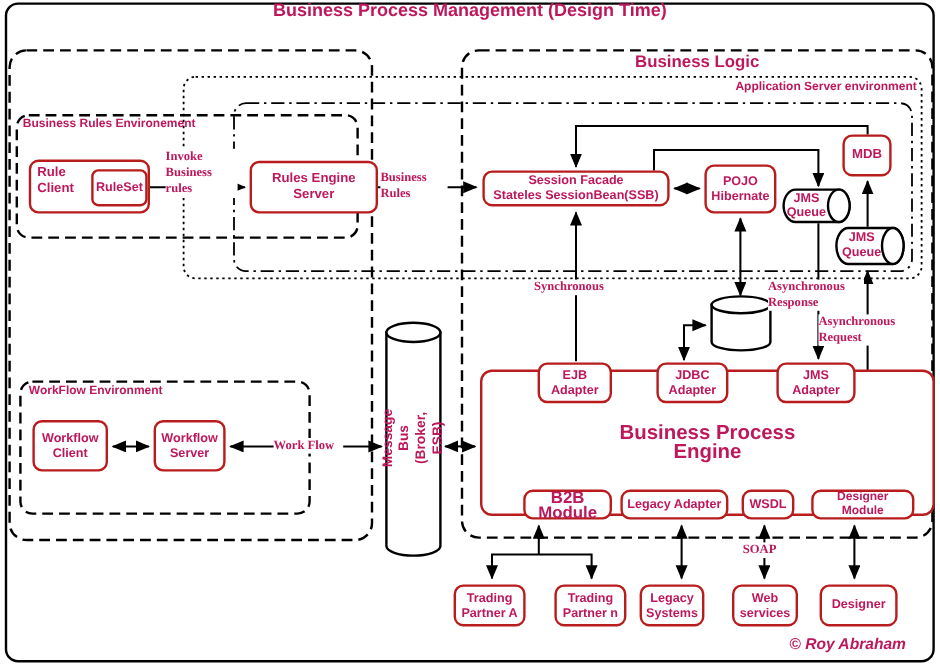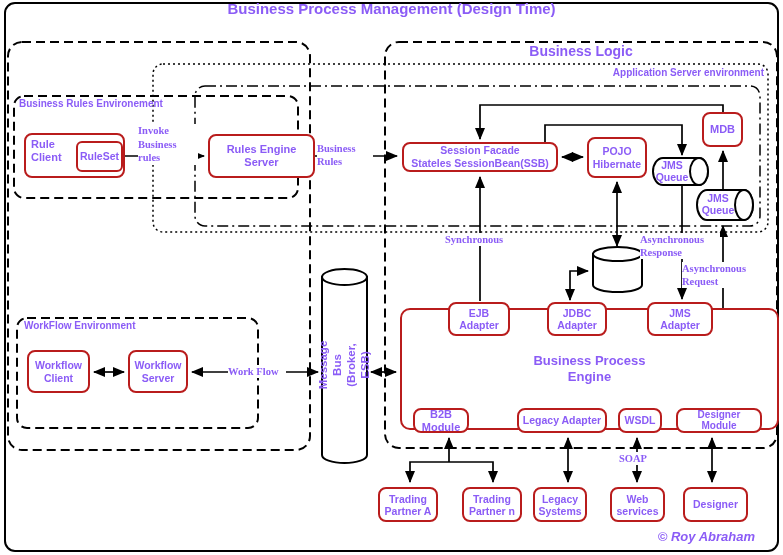--- a/index.html
+++ b/index.html
@@ -1,18 +1,18 @@
 <!DOCTYPE html>
 <html><head>
 <meta charset="utf-8">
 <style>
   html,body{margin:0;padding:0;background:#fff;}
   #stage{
     position:relative;width:783px;height:555px;background:#fff;overflow:hidden;
-    font-family:"Liberation Sans","DejaVu Sans",sans-serif;color:#8b5cf6;
+    font-family:"Liberation Sans","DejaVu Sans",sans-serif;color:#be185d;
   }
   #art{position:absolute;left:0;top:0;}
   .node{
     position:absolute;box-sizing:border-box;background:#fff;border:2px solid #b91c1c;
     border-radius:8px;display:flex;align-items:center;justify-content:center;
     text-align:center;font-weight:bold;font-size:11px;line-height:13px;white-space:pre-line;
   }
   .lbl{
     position:absolute;font-weight:bold;font-size:10.5px;line-height:13px;
     text-align:left;white-space:pre-line;font-family:Liberation Serif, serif;
@@ -116,31 +116,31 @@
   <div style="position:absolute;left:322px;top:272px;width:45px;height:186px;display:flex;align-items:center;justify-content:center;">
     <div style="transform:rotate(-90deg);font-weight:bold;font-size:11.5px;line-height:14px;text-align:center;white-space:pre-line;">Message Bus
 (Broker, ESB)</div>
   </div>
 
   <div class="node" style="left:27px;top:350px;width:63px;height:43px;font-size:10.5px;">Workflow
 Client</div>
   <div class="node" style="left:128px;top:350px;width:60px;height:43px;font-size:10.5px;">Workflow
 Server</div>
 
-  <div class="node" style="left:400px;top:308px;width:379px;height:122px;font-size:13px;line-height:16px;border-radius:10px;">Business Process
+  <div class="node" style="left:400px;top:308px;width:379px;height:122px;font-size:17px;line-height:16px;border-radius:10px;">Business Process
 Engine</div>
 
   <div class="node" style="left:448px;top:302px;width:62px;height:34px;font-size:10.5px;line-height:12.5px;">EJB
 Adapter</div>
   <div class="node" style="left:547px;top:302px;width:60px;height:34px;font-size:10.5px;line-height:12.5px;">JDBC
 Adapter</div>
   <div class="node" style="left:647px;top:302px;width:66px;height:34px;font-size:10.5px;line-height:12.5px;">JMS
 Adapter</div>
 
-  <div class="node" style="left:413px;top:408px;width:56px;height:25px;font-size:11px;">B2B Module</div>
+  <div class="node" style="left:436px;top:408px;width:74px;height:25px;font-size:14px;">B2B Module</div>
   <div class="node" style="left:517px;top:408px;width:90px;height:25px;font-size:10.5px;">Legacy Adapter</div>
   <div class="node" style="left:618px;top:408px;width:44px;height:25px;font-size:10.5px;">WSDL</div>
   <div class="node" style="left:676px;top:408px;width:86px;height:25px;font-size:10px;line-height:10.5px;">Designer
 Module</div>
 
   <div class="node" style="left:378px;top:487px;width:60px;height:35px;font-size:10.5px;line-height:12px;">Trading
 Partner A</div>
   <div class="node" style="left:462px;top:487px;width:60px;height:35px;font-size:10.5px;line-height:12px;">Trading
 Partner n</div>
   <div class="node" style="left:533px;top:487px;width:54px;height:35px;font-size:10.5px;line-height:12px;">Legacy

